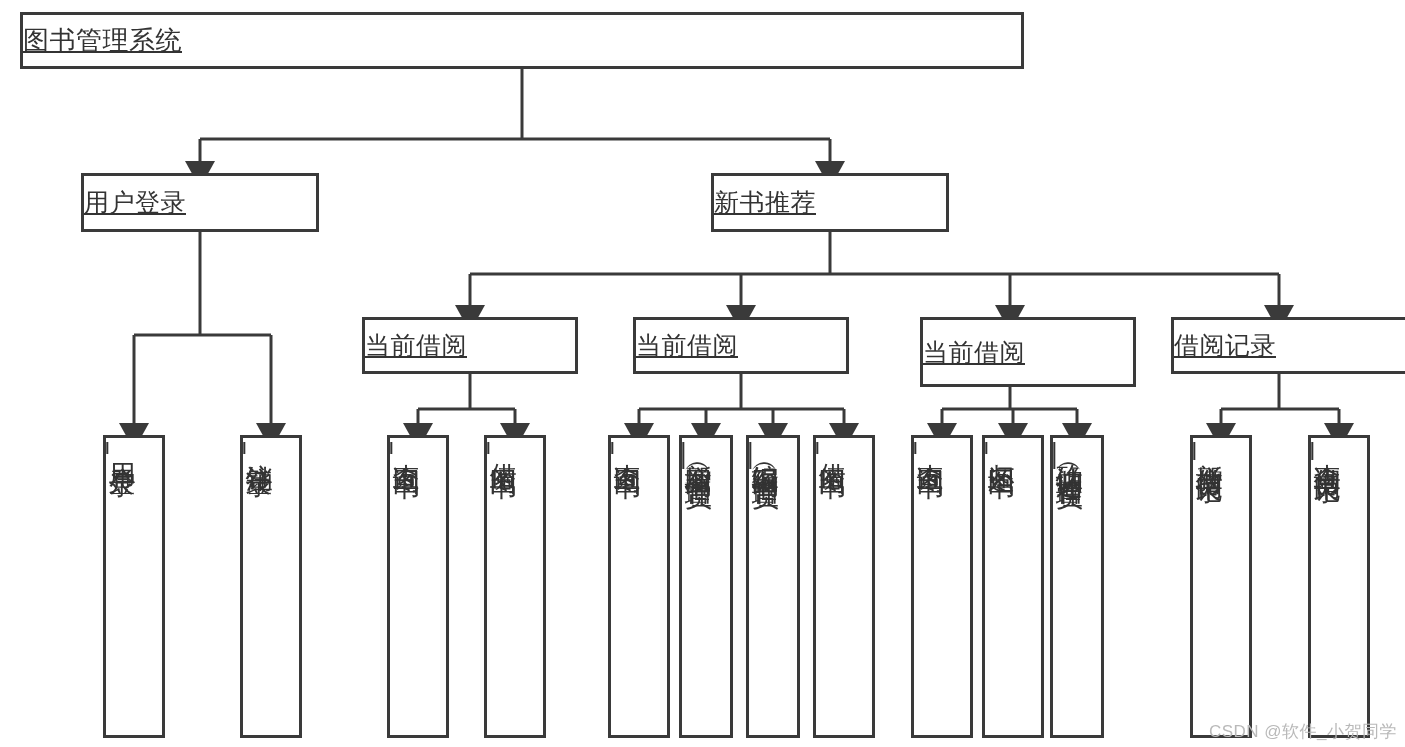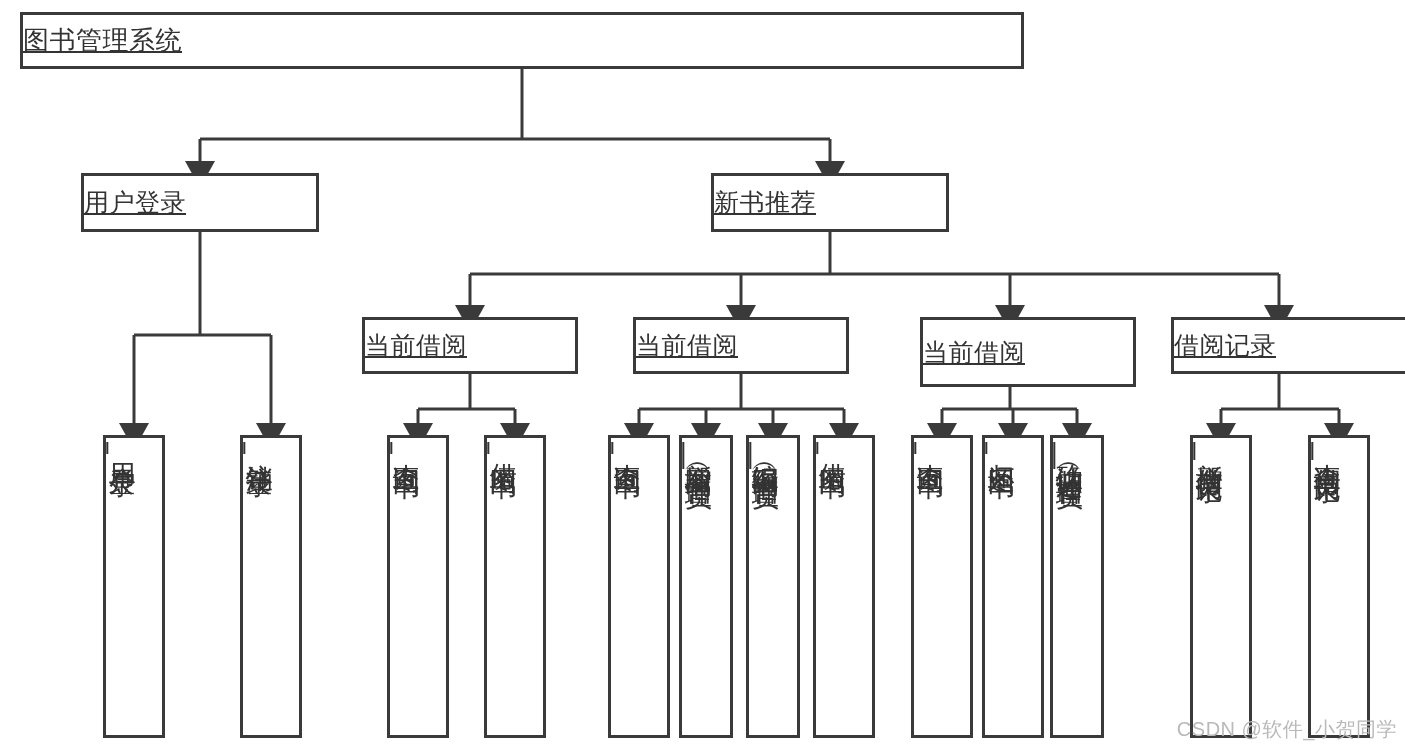--- a/index.html
+++ b/index.html
@@ -58,21 +58,21 @@
     font-size: 27px;
     letter-spacing: 3px;
   }
   .node.root .label {
     font-size: 26px;
   }
   .watermark {
     position: absolute;
     right: 8px;
     bottom: 4px;
-    font-size: 20px;
+    font-size: 17px;
     color: #b9b9b9;
     letter-spacing: 0.5px;
     white-space: nowrap;
   }
 </style>
 </head>
 <body>
 
 <div id="canvas" style="background: rgb(255, 255, 255);">
 

